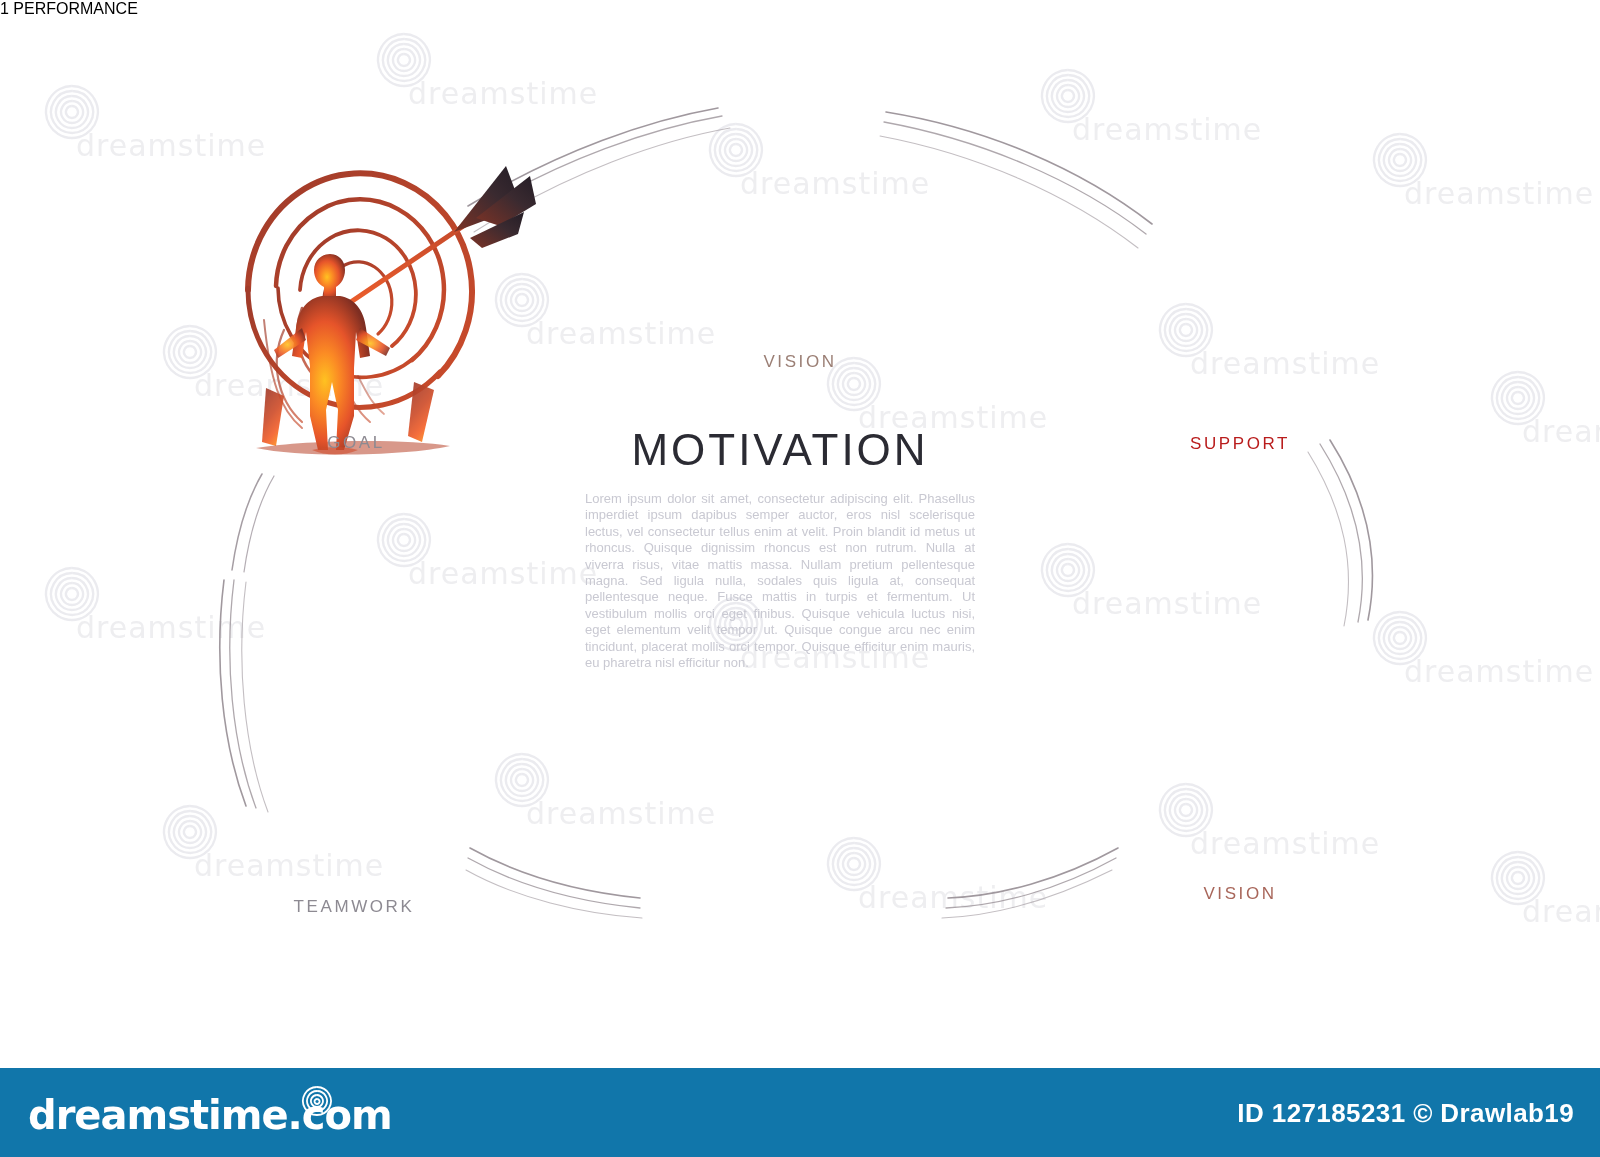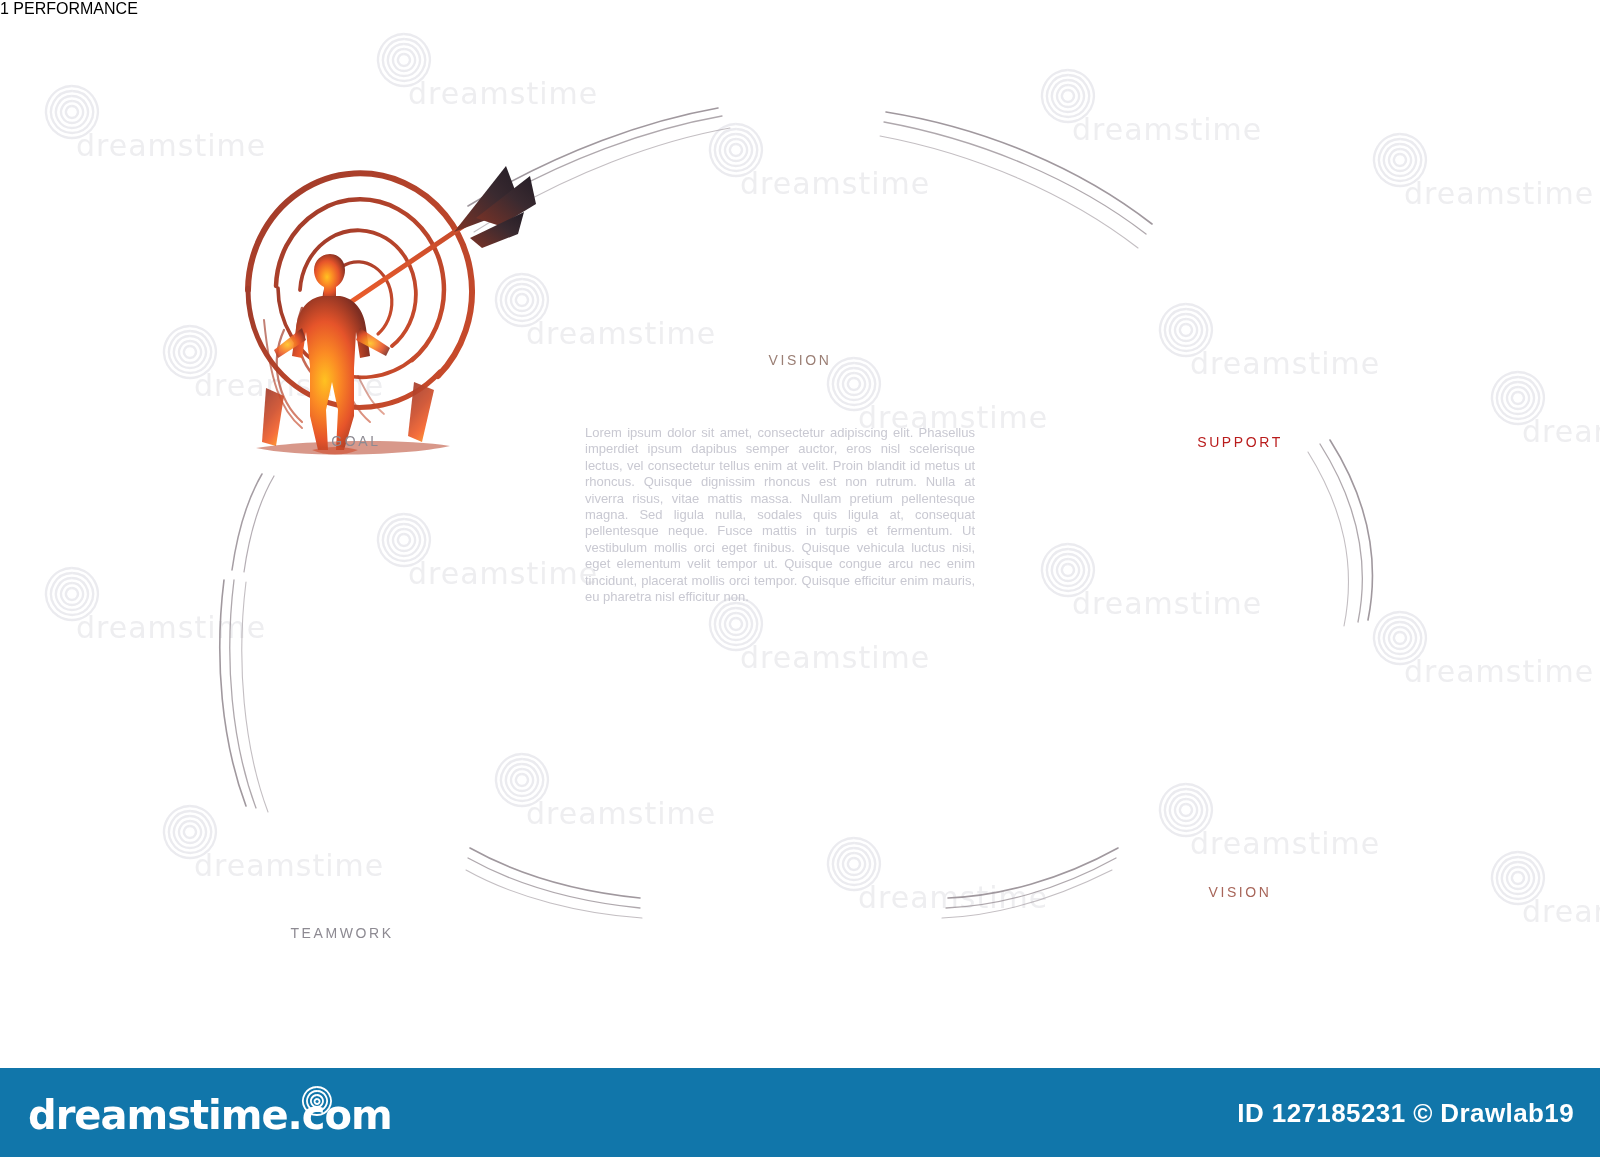--- a/index.html
+++ b/index.html
@@ -14,21 +14,21 @@
   .wm{position:absolute;color:#ebebee;font-size:30px;letter-spacing:1px;
       font-family:"DejaVu Sans",sans-serif;opacity:.85;white-space:nowrap;}
 
   
   .diagram{position:absolute;left:0;top:0;width:1600px;height:1068px;z-index:10;}
 
   
   .node-label{
     position:absolute;text-align:center;white-space:nowrap;
     font-family:"Liberation Sans",sans-serif;
-    font-size:14px;letter-spacing:2.6px;font-weight:400;
+    font-size:17px;letter-spacing:2.6px;font-weight:400;
     z-index:30;
   }
 
   
   .center-block{position:absolute;left:560px;top:425px;width:440px;z-index:30;}
   .center-title{
     font-family:"Liberation Sans",sans-serif;
     font-size:44px;letter-spacing:3px;color:#2b2b33;
     text-align:center;font-weight:400;margin:0 0 16px 0;
   }
@@ -468,24 +468,25 @@
       
       <circle cx="42" cy="192" r="16" fill="#f4622c">
     </circle></path></path></path></path></g>
   
 
   
   <div class="node-label" style="left:256px;top:433px;width:200px;color:#8d8a92;">GOAL</div>
   <div class="node-label" style="left:700px;top:352px;width:200px;color:#9b7f75;">VISION</div>
   <div class="node-label" style="left:1140px;top:434px;width:200px;color:#b91c1c;">SUPPORT</div>
   <div class="node-label" style="left:1140px;top:884px;width:200px;color:#a8665a;">VISION</div>
-  <div class="node-label" style="left:232px;top:897px;width:220px;color:#8d8a92;margin-top:28px;">TEAMWORK</div>
+  <div class="node-label" style="left:244px;top:897px;width:220px;color:#8d8a92;">TEAMWORK</div>
 
   
   <div class="center-block">
+    <div class="center-title">MOTIVATION</div>
     <div class="center-body">Lorem ipsum dolor sit amet, consectetur adipiscing elit. Phasellus imperdiet ipsum dapibus semper auctor, eros nisl scelerisque lectus, vel consectetur tellus enim at velit. Proin blandit id metus ut rhoncus. Quisque dignissim rhoncus est non rutrum. Nulla at viverra risus, vitae mattis massa. Nullam pretium pellentesque magna. Sed ligula nulla, sodales quis ligula at, consequat pellentesque neque. Fusce mattis in turpis et fermentum. Ut vestibulum mollis orci eget finibus. Quisque vehicula luctus nisi, eget elementum velit tempor ut. Quisque congue arcu nec enim tincidunt, placerat mollis orci tempor. Quisque efficitur enim mauris, eu pharetra nisl efficitur non.</div>
   </div>
 
   
   <div class="footer">
     <div class="ds-logo">dreamstime.com</div>
     <svg class="ds-spiral" width="34" height="34" viewBox="0 0 34 34">
       <path d="M17,3 a14,14 0 1,1 -0.1,0 M17,7 a10,10 0 1,0 0.1,0 M17,11 a6,6 0 1,1 -0.1,0 M17,15 a2.5,2.5 0 1,0 0.1,0" fill="none" stroke="#ffffff" stroke-width="1.8"></path>
     </svg>
     <div class="footer-id">ID 127185231 © Drawlab19</div>

